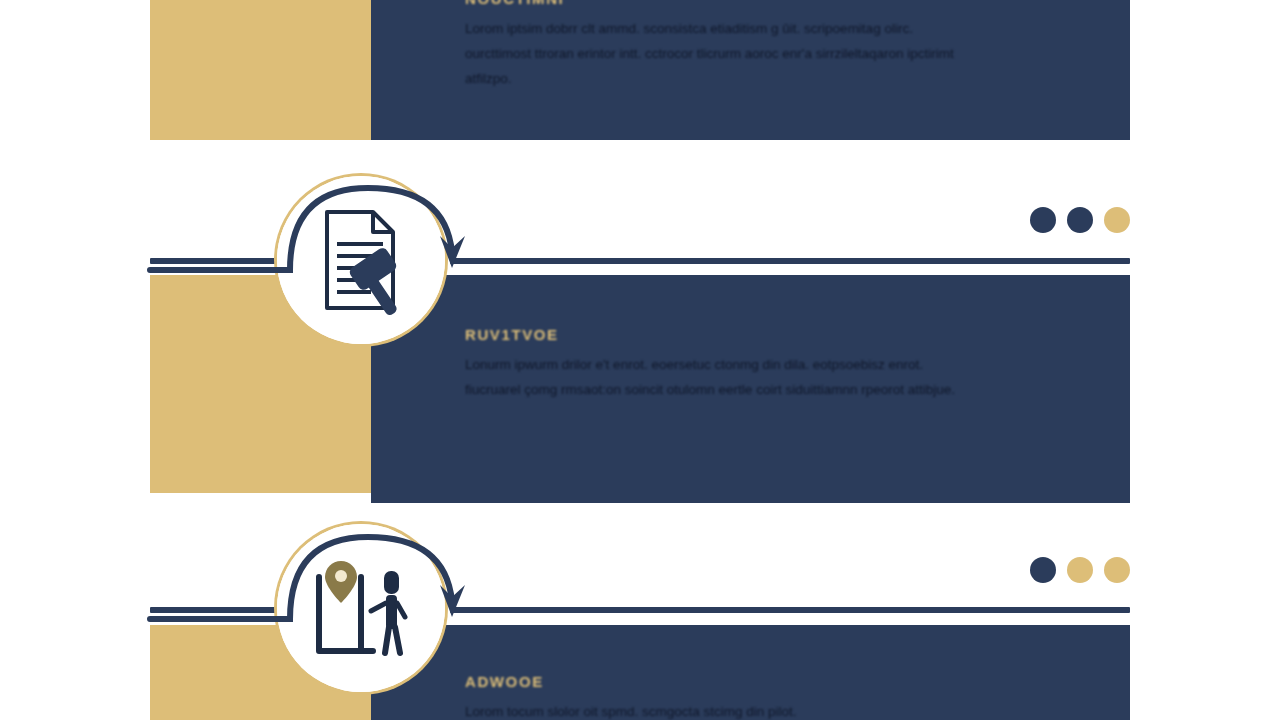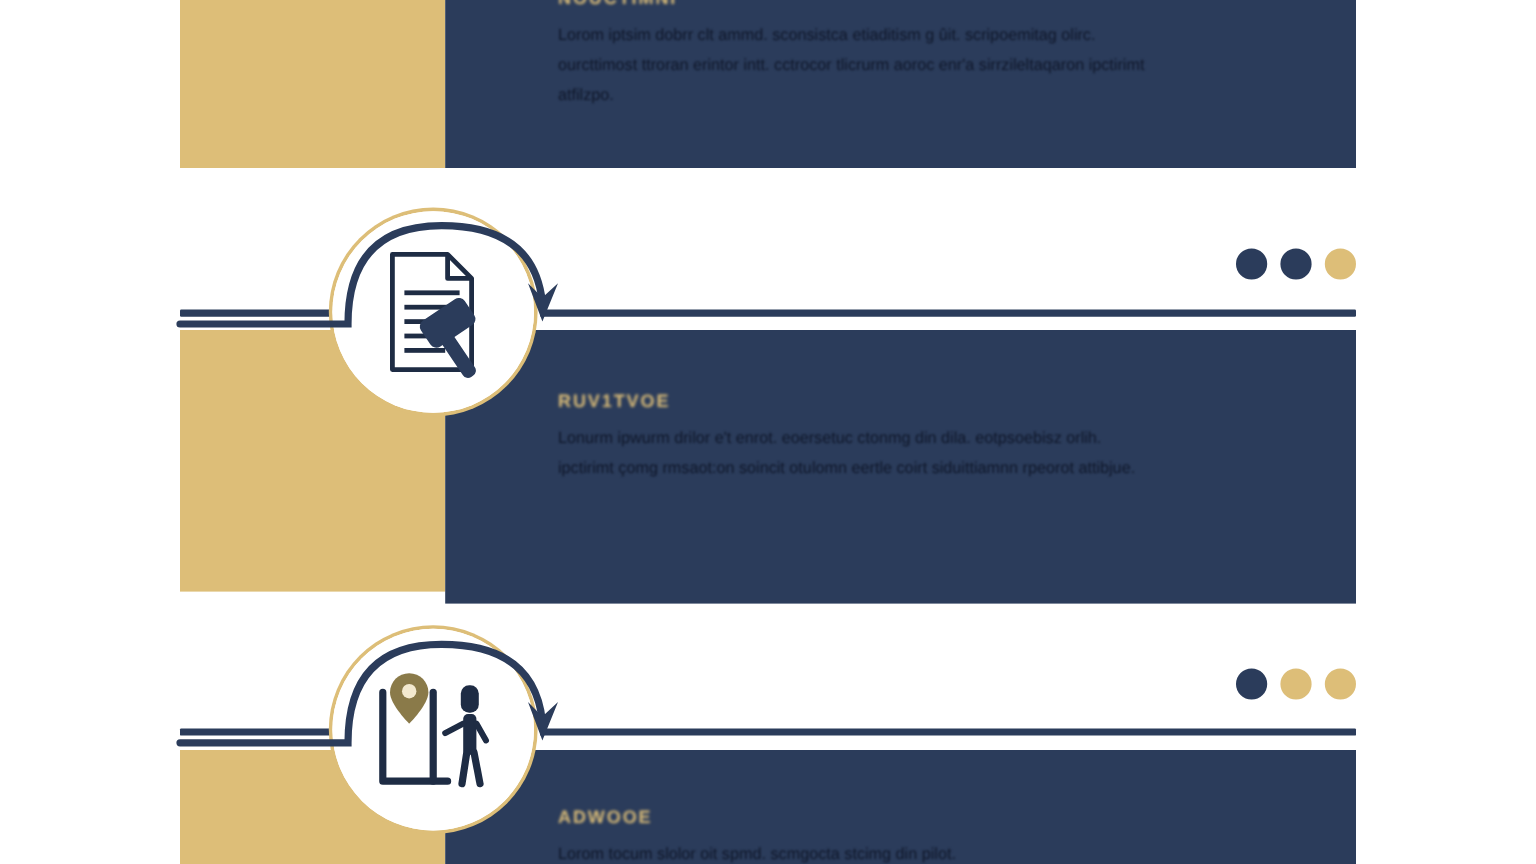--- a/index.html
+++ b/index.html
@@ -106,21 +106,21 @@
   <div class="section" style="top:258px; height:245px;">
 
     <div class="rule left" style="top:0; width:140px;"></div>
     <div class="rule right" style="top:0; width:680px;"></div>
 
     <div class="gold-panel" style="top:17px; height:218px;"></div>
     <div class="navy-panel" style="top:17px; height:228px;"></div>
 
     <div class="panel-text" style="top:68px;">
       <div class="step-title">RUV1TVOE</div>
-      <div class="step-body">Lonurm ipwurm drilor e't enrot. eoersetuc ctonmg din dila. eotpsoebisz orlih. ipctirimt çomg rmsaot:on soincit otulomn eertle coirt siduittiamnn rpeorot attibjue.</div>
+      <div class="step-body">Lonurm ipwurm drilor e't enrot. eoersetuc ctonmg din dila. eotpsoebisz enrot. fiucruarel çomg rmsaot:on soincit otulomn eertle coirt siduittiamnn rpeorot attibjue.</div>
     </div>
 
     <div class="arc" style="left:140px; top:-88px;">
       <svg width="340" height="110" viewBox="0 0 340 110">
         <path d="M10,100 L150,100 Q150,18 228,18 Q305,18 312,82" fill="none" stroke="#2b3c5b" stroke-width="6" stroke-linecap="round"></path>
         <path d="M300,66 L312,98 L325,66 L312,78 Z" fill="#2b3c5b"></path>
       </svg>
     </div>
 
     <div class="badge" style="left:277px; top:-82px;">

